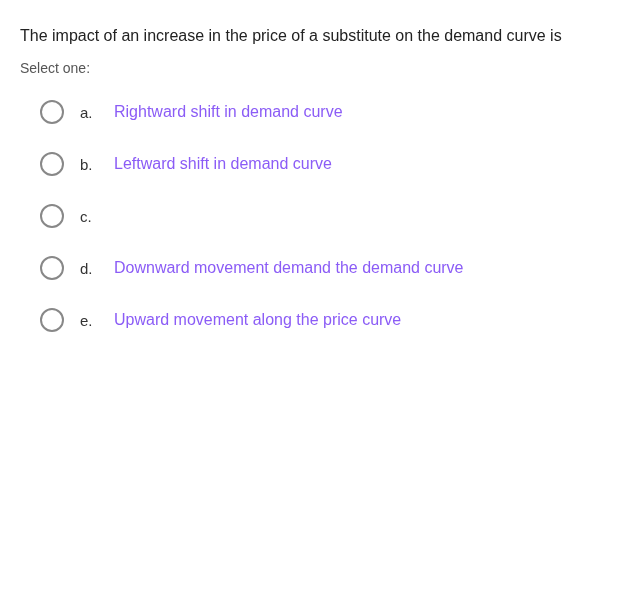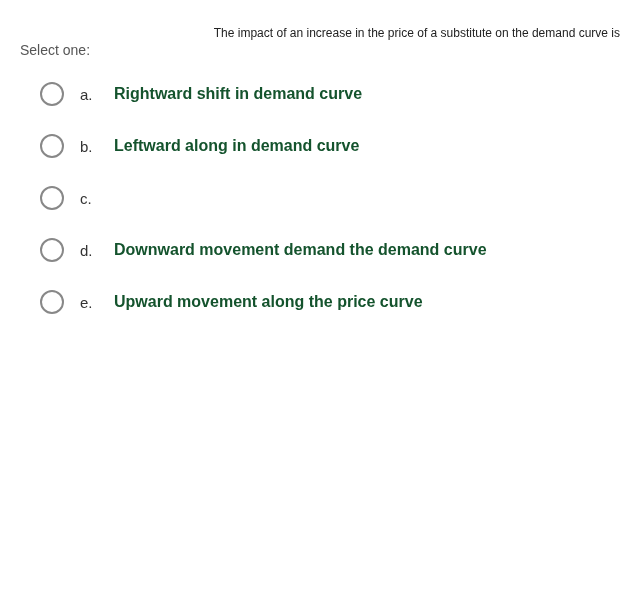--- a/index.html
+++ b/index.html
@@ -12,25 +12,24 @@
       background-color: #ffffff;
       font-family: Arial, sans-serif;
       font-size: 16px;
       color: #222222;
       width: 644px;
       min-height: 613px;
       padding: 24px 20px;
     }
 
     .question-text {
-      font-size: 12px;
+      font-size: 16px;
       line-height: 1.5;
-      margin-bottom: 0;
+      margin-bottom: 12px;
       max-width: 600px;
-      text-align: right;
     }
 
     .select-one-label {
       font-size: 14px;
       color: #555555;
       margin-bottom: 24px;
     }
 
     .options-list {
       list-style: none;
@@ -57,41 +56,40 @@
 
     .option-letter {
       font-size: 15px;
       color: #333333;
       min-width: 18px;
       flex-shrink: 0;
     }
 
     .option-text {
       font-size: 16px;
-      color: #14532d;
-      font-weight: bold;
+      color: #8b5cf6;
     }
   </style>
 </head>
 <body>
 
 <p class="question-text">The impact of an increase in the price of a substitute on the demand curve is</p>
 
 <p class="select-one-label">Select one:</p>
 
 <ul class="options-list">
 <li class="option-item">
       <div class="radio-circle"></div>
       <span class="option-letter">a.</span>
       <span class="option-text">Rightward shift in demand curve</span>
     </li>
     <li class="option-item">
       <div class="radio-circle"></div>
       <span class="option-letter">b.</span>
-      <span class="option-text">Leftward along in demand curve</span>
+      <span class="option-text">Leftward shift in demand curve</span>
     </li>
     <li class="option-item">
       <div class="radio-circle"></div>
       <span class="option-letter">c.</span>
     </li>
     <li class="option-item">
       <div class="radio-circle"></div>
       <span class="option-letter">d.</span>
       <span class="option-text">Downward movement demand the demand curve</span>
     </li>

